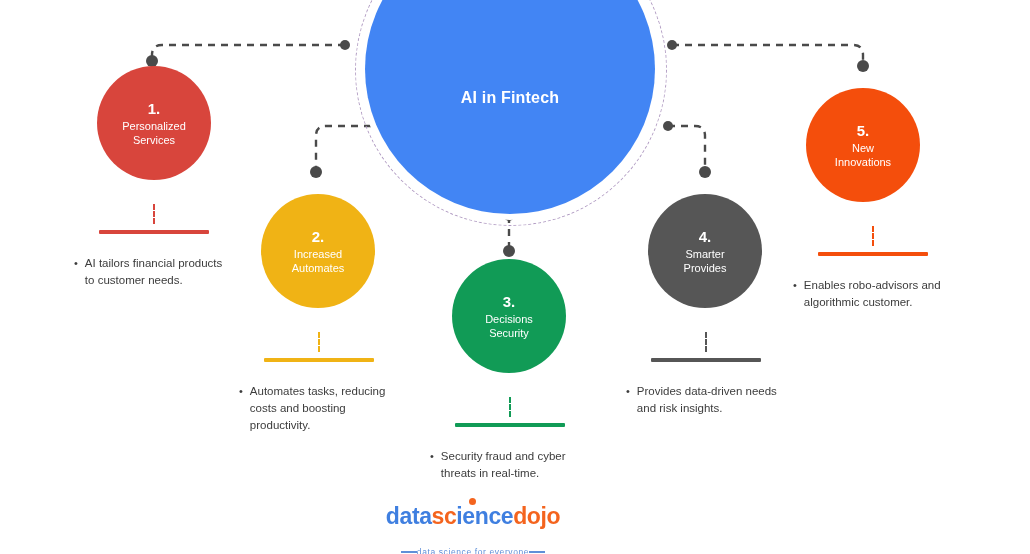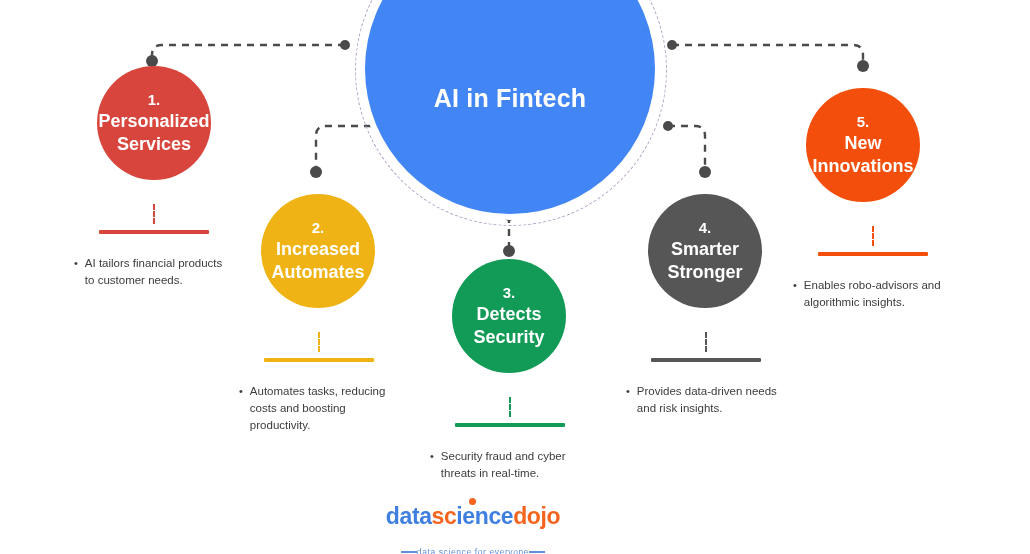--- a/index.html
+++ b/index.html
@@ -49,21 +49,21 @@
   .hub-core {
     left: 365px;
     top: -76px;
     width: 290px;
     height: 290px;
     background: #4285F4;
     box-shadow: 0 0 0 6px #ffffff;
   }
   .hub-label {
     color: #ffffff;
-    font-size: 25px;
+    font-size: 16px;
     font-weight: bold;
     letter-spacing: .2px;
     margin-top: 58px;
   }
   
   .node {
     position: absolute;
     border-radius: 50%;
     display: flex;
     flex-direction: column;
@@ -71,22 +71,22 @@
     justify-content: center;
     text-align: center;
     color: #ffffff;
     line-height: 1.28;
   }
   .node .num {
     font-size: 15px;
     font-weight: bold;
   }
   .node .ttl {
-    font-size: 18px;
-    font-weight: bold;
+    font-size: 11px;
+    font-weight: normal;
     padding: 0 8px;
   }
   
   .detail {
     position: absolute;
     width: 160px;
   }
   .detail .stub {
     width: 0;
     height: 20px;
@@ -218,57 +218,57 @@
     <div class="stub" style="border-color:#F0B315;"></div>
     <div class="bar" style="background:#F0B315;"></div>
     <div class="txt">
       <span class="bullet">•</span>
       <span>Automates tasks, reducing costs and boosting productivity.</span>
     </div>
   </div>
 
   <div class="node" style="left:452px; top:259px; width:114px; height:114px; background:#119B56;">
     <div class="num">3.</div>
-    <div class="ttl">Detects</div>
+    <div class="ttl">Decisions</div>
     <div class="ttl">Security</div>
   </div>
   <div class="detail" style="left:430px; top:397px;">
     <div class="stub" style="border-color:#119B56;"></div>
     <div class="bar" style="background:#119B56;"></div>
     <div class="txt">
       <span class="bullet">•</span>
       <span>Security fraud and cyber threats in real-time.</span>
     </div>
   </div>
 
   <div class="node" style="left:648px; top:194px; width:114px; height:114px; background:#565656;">
     <div class="num">4.</div>
     <div class="ttl">Smarter</div>
-    <div class="ttl">Stronger</div>
+    <div class="ttl">Provides</div>
   </div>
   <div class="detail" style="left:626px; top:332px;">
     <div class="stub" style="border-color:#565656;"></div>
     <div class="bar" style="background:#565656;"></div>
     <div class="txt">
       <span class="bullet">•</span>
       <span> Provides data-driven needs and risk insights.</span>
     </div>
   </div>
 
   <div class="node" style="left:806px; top:88px; width:114px; height:114px; background:#F44E0C;">
     <div class="num">5.</div>
     <div class="ttl">New</div>
     <div class="ttl">Innovations</div>
   </div>
   <div class="detail" style="left:793px; top:226px;">
     <div class="stub" style="border-color:#F44E0C;"></div>
     <div class="bar" style="background:#F44E0C;"></div>
     <div class="txt">
       <span class="bullet">•</span>
-      <span>Enables robo-advisors and algorithmic insights.</span>
+      <span>Enables robo-advisors and algorithmic customer.</span>
     </div>
   </div>
 
   <div class="logo">
     <div class="logo-word">
       <span class="logo-blue">data</span><span class="logo-orange">sc</span><span class="logo-blue">ience</span><span class="logo-orange">dojo</span>
       <span class="logo-dot"></span>
     </div>
     <div class="logo-tag">
       <span class="rule"></span>

